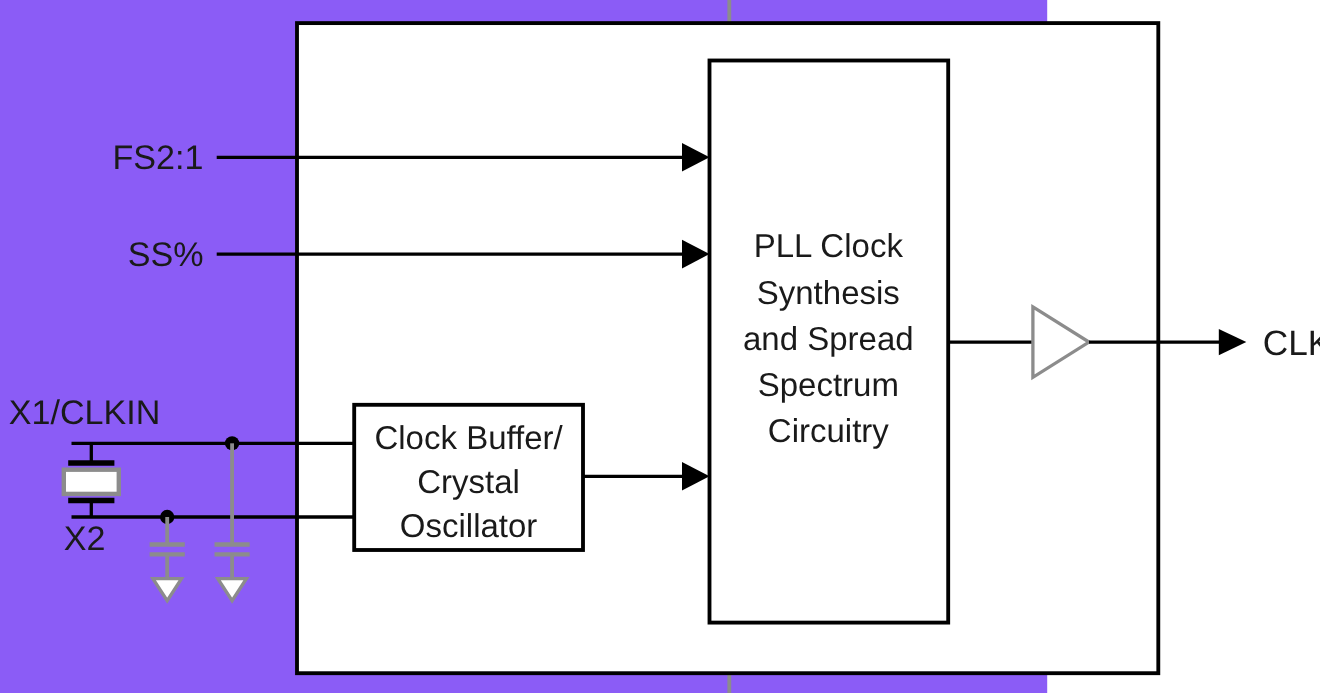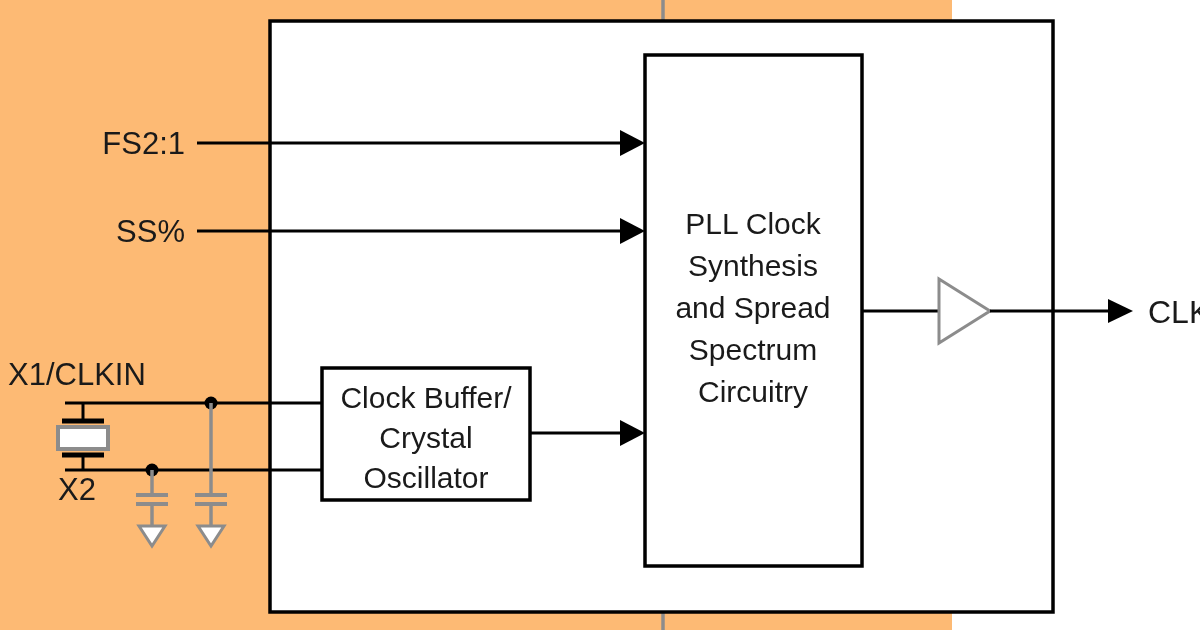--- a/index.html
+++ b/index.html
@@ -11,21 +11,21 @@
   body {
     width: 1200px;
     height: 630px;
     overflow: hidden;
     font-family: "Liberation Sans", sans-serif;
   }
   #diagram-root {
     position: relative;
     width: 952px;
     height: 630px;
-    background: #fdba74;
+    background: #8b5cf6;
   }
   svg#block-diagram {
     display: block;
     width: 1200px;
     height: 630px;
   }
   .wire-black {
     stroke: #000000;
     stroke-width: 3;
     fill: none;

